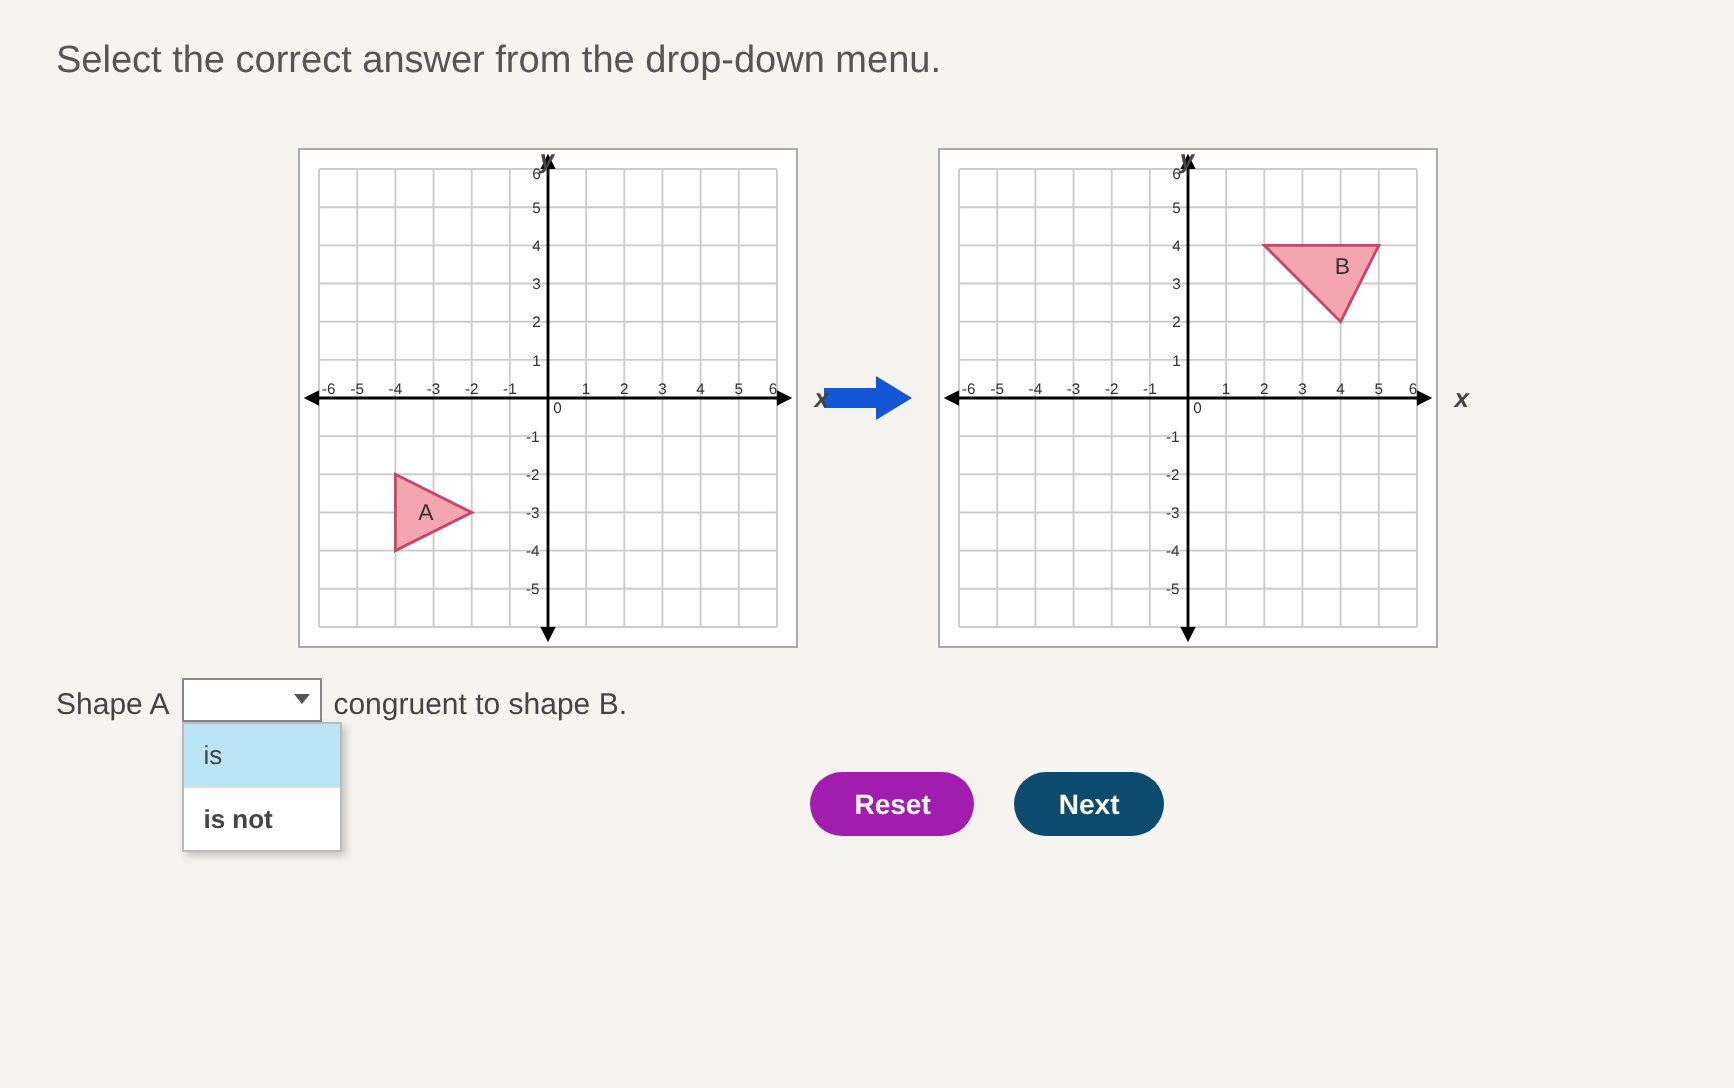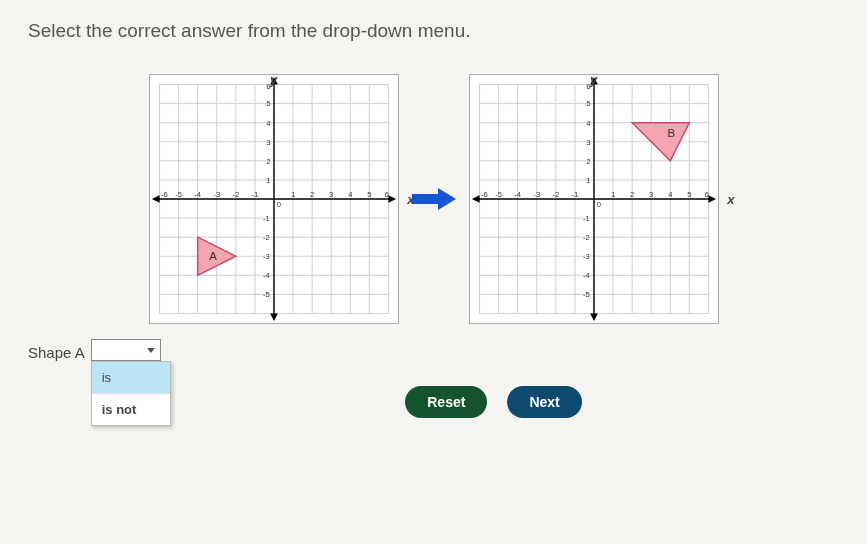--- a/index.html
+++ b/index.html
@@ -13,21 +13,21 @@
 .arrow-mid { width: 50px; height: 30px; display: flex; align-items: center; justify-content: center; }
 .sentence-row { margin: 10px 0 0 8px; display: flex; align-items: flex-end; gap: 6px; font-size: 15px; }
 .dropdown-wrap { position: relative; }
 .dropdown-btn { width: 70px; height: 22px; border: 1px solid #888; background: #fff; font-size: 11px; cursor: pointer; display:flex; align-items:center; justify-content:flex-end; padding-right:4px;}
 .dropdown-list { position: absolute; top: 22px; left: 0; width: 80px; border: 1px solid #bbb; box-shadow: 2px 2px 4px rgba(0,0,0,0.2); background:#fff;}
 .dropdown-list .opt { padding: 8px 10px; font-size: 13px; border-bottom: 1px solid #ddd; cursor:pointer;}
 .dropdown-list .opt.sel { background: #bce4f7; }
 .dropdown-list .opt:last-child { border-bottom:none;font-weight:bold; }
 .buttons-row { display: flex; gap: 20px; justify-content: center; margin-top: 25px; margin-left: 120px;}
 .btn { padding: 8px 22px; border: none; border-radius: 18px; color: #fff; font-size: 14px; font-weight: bold; cursor: pointer; }
-.btn-reset { background: #14532d; }
+.btn-reset { background: #a21caf; }
 .btn-next { background: #0c4a6e; }
 </style>
 </head>
 <body>
 
 <div class="instruction">Select the correct answer from the drop-down menu.</div>
 
 <div class="graphs-row">
 
   <div class="graph-wrap">
@@ -180,18 +180,19 @@
         <svg width="10" height="8" viewBox="0 0 10 8">
             <polygon points="1,2 9,2 5,7" fill="#555"></polygon>
           </svg>
       </span>
     </div>
     <div class="dropdown-list">
       <div class="opt sel">is</div>
       <div class="opt">is not</div>
     </div>
   </div>
+  <span>congruent to shape B.</span>
 </div>
 
 <div class="buttons-row">
   <button class="btn btn-reset">Reset</button>
   <button class="btn btn-next">Next</button>
 </div>
 
 </body></html>

